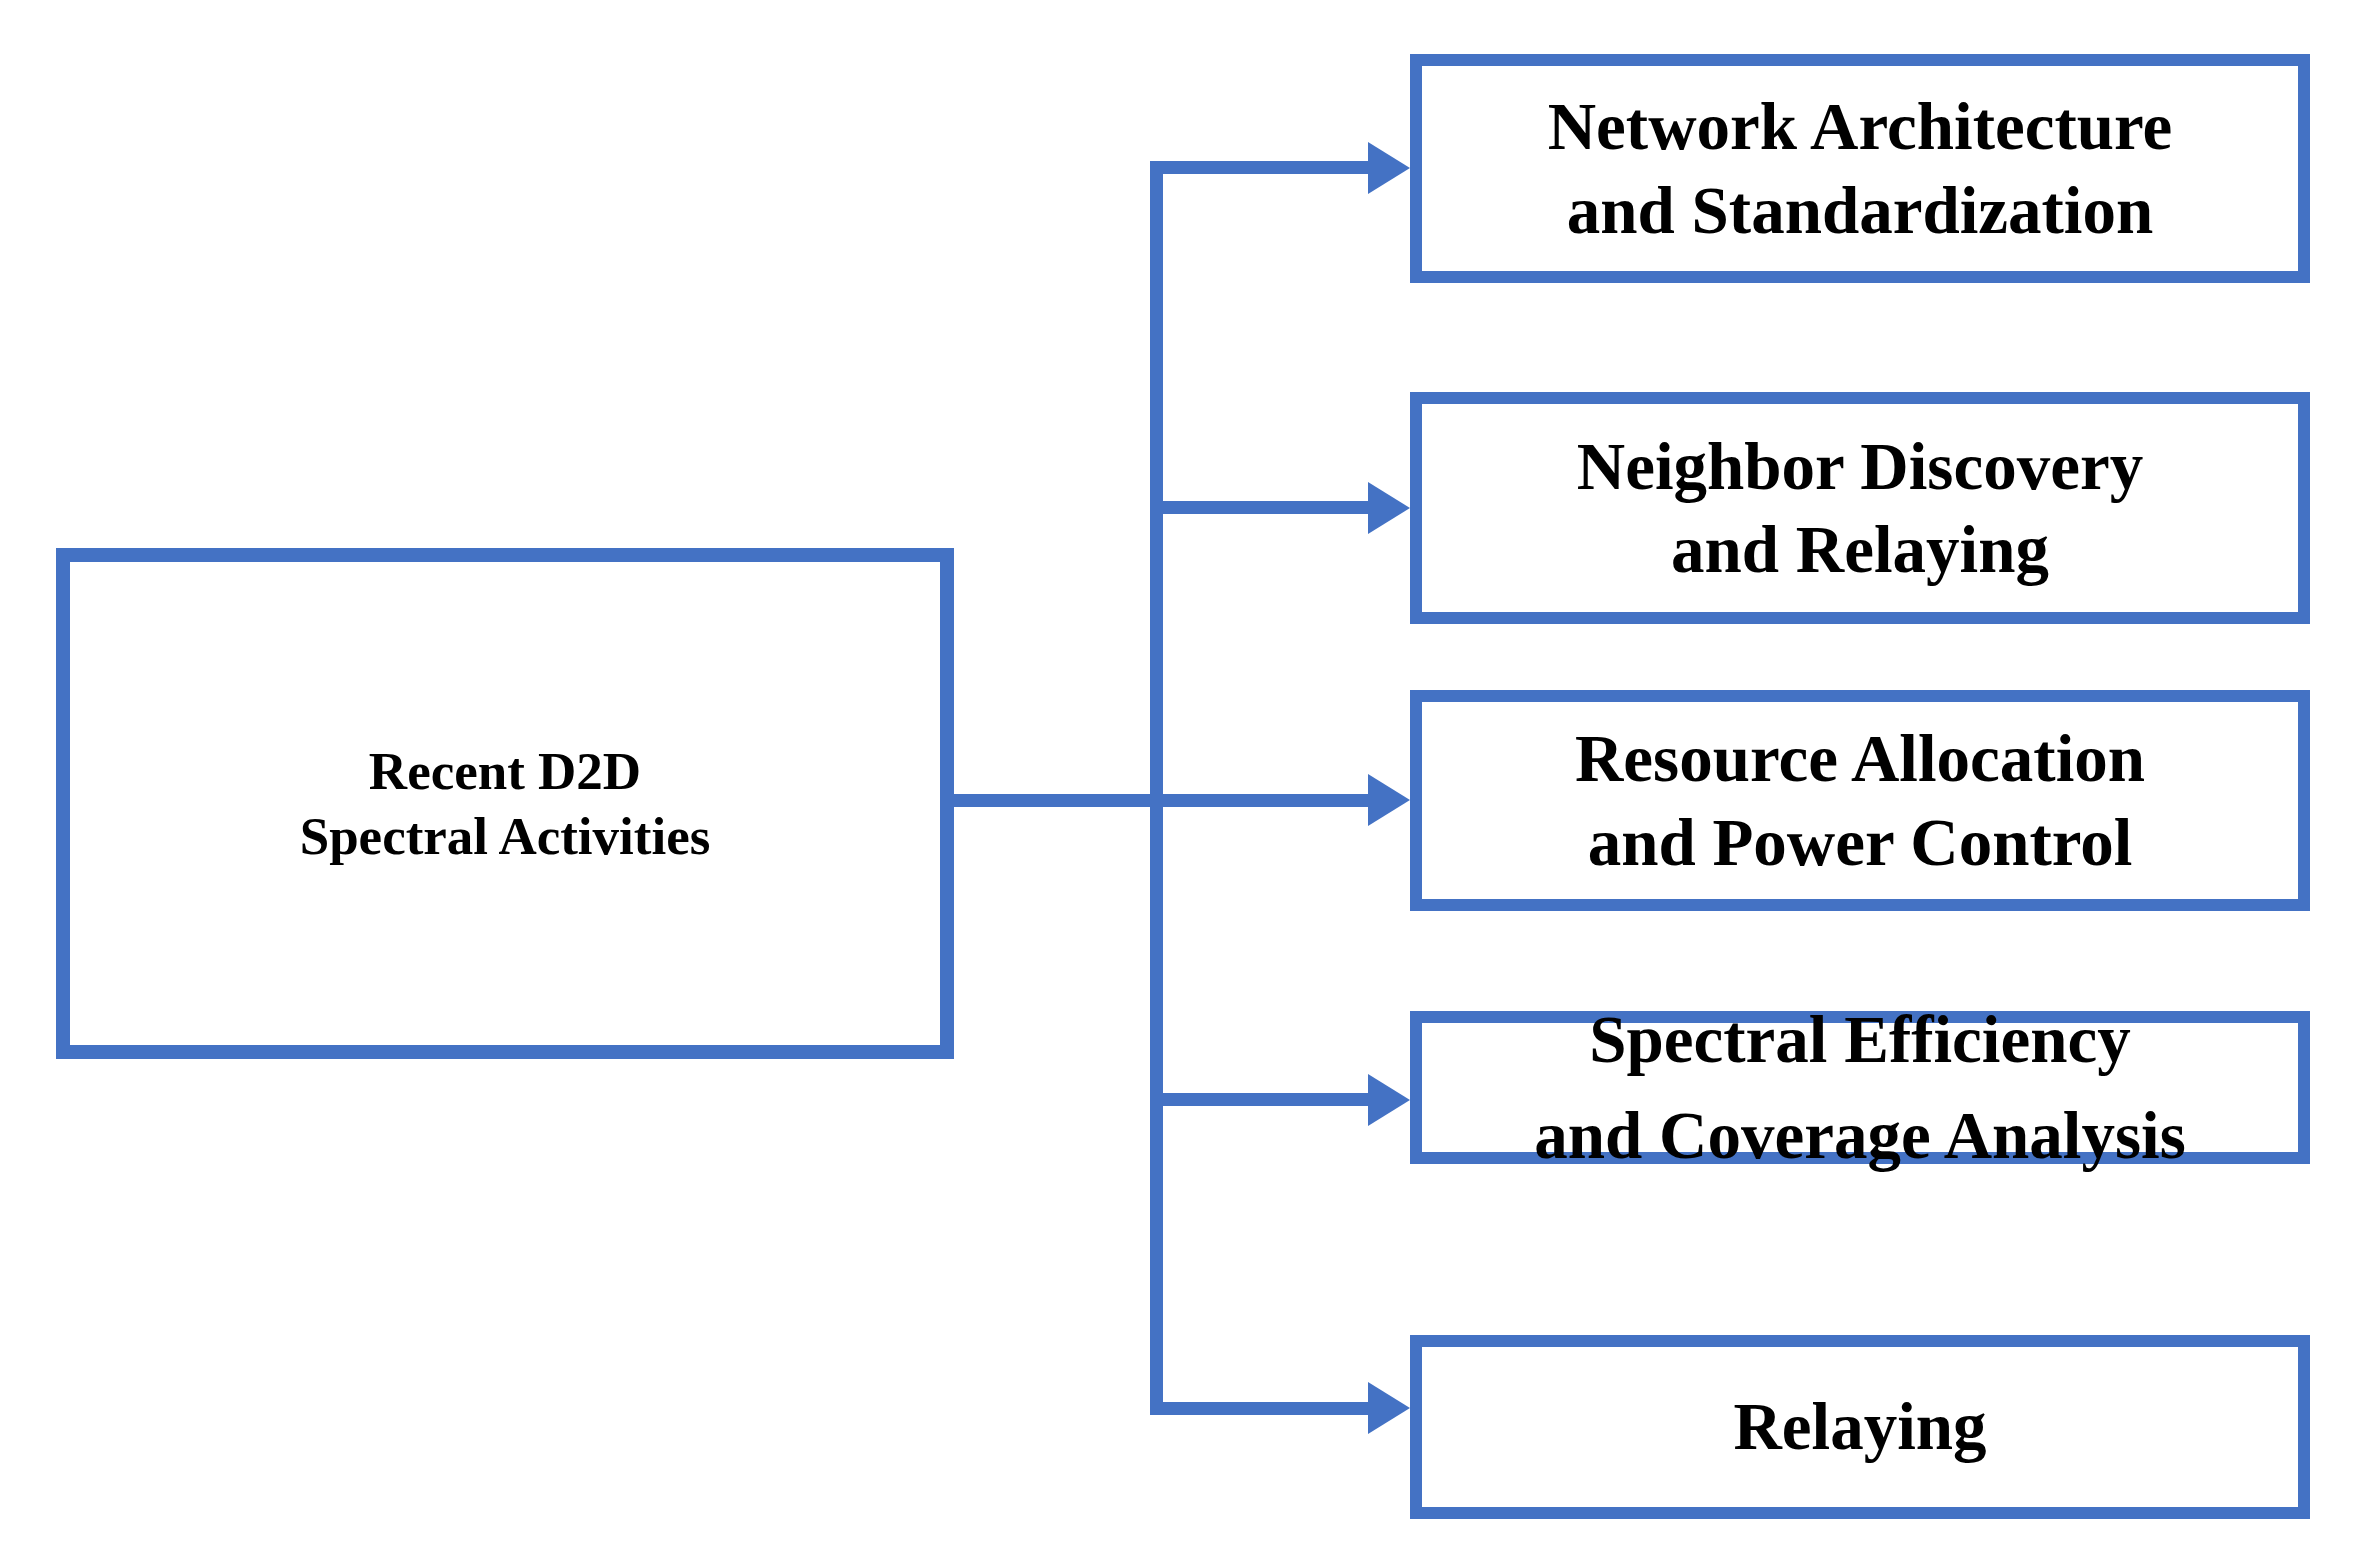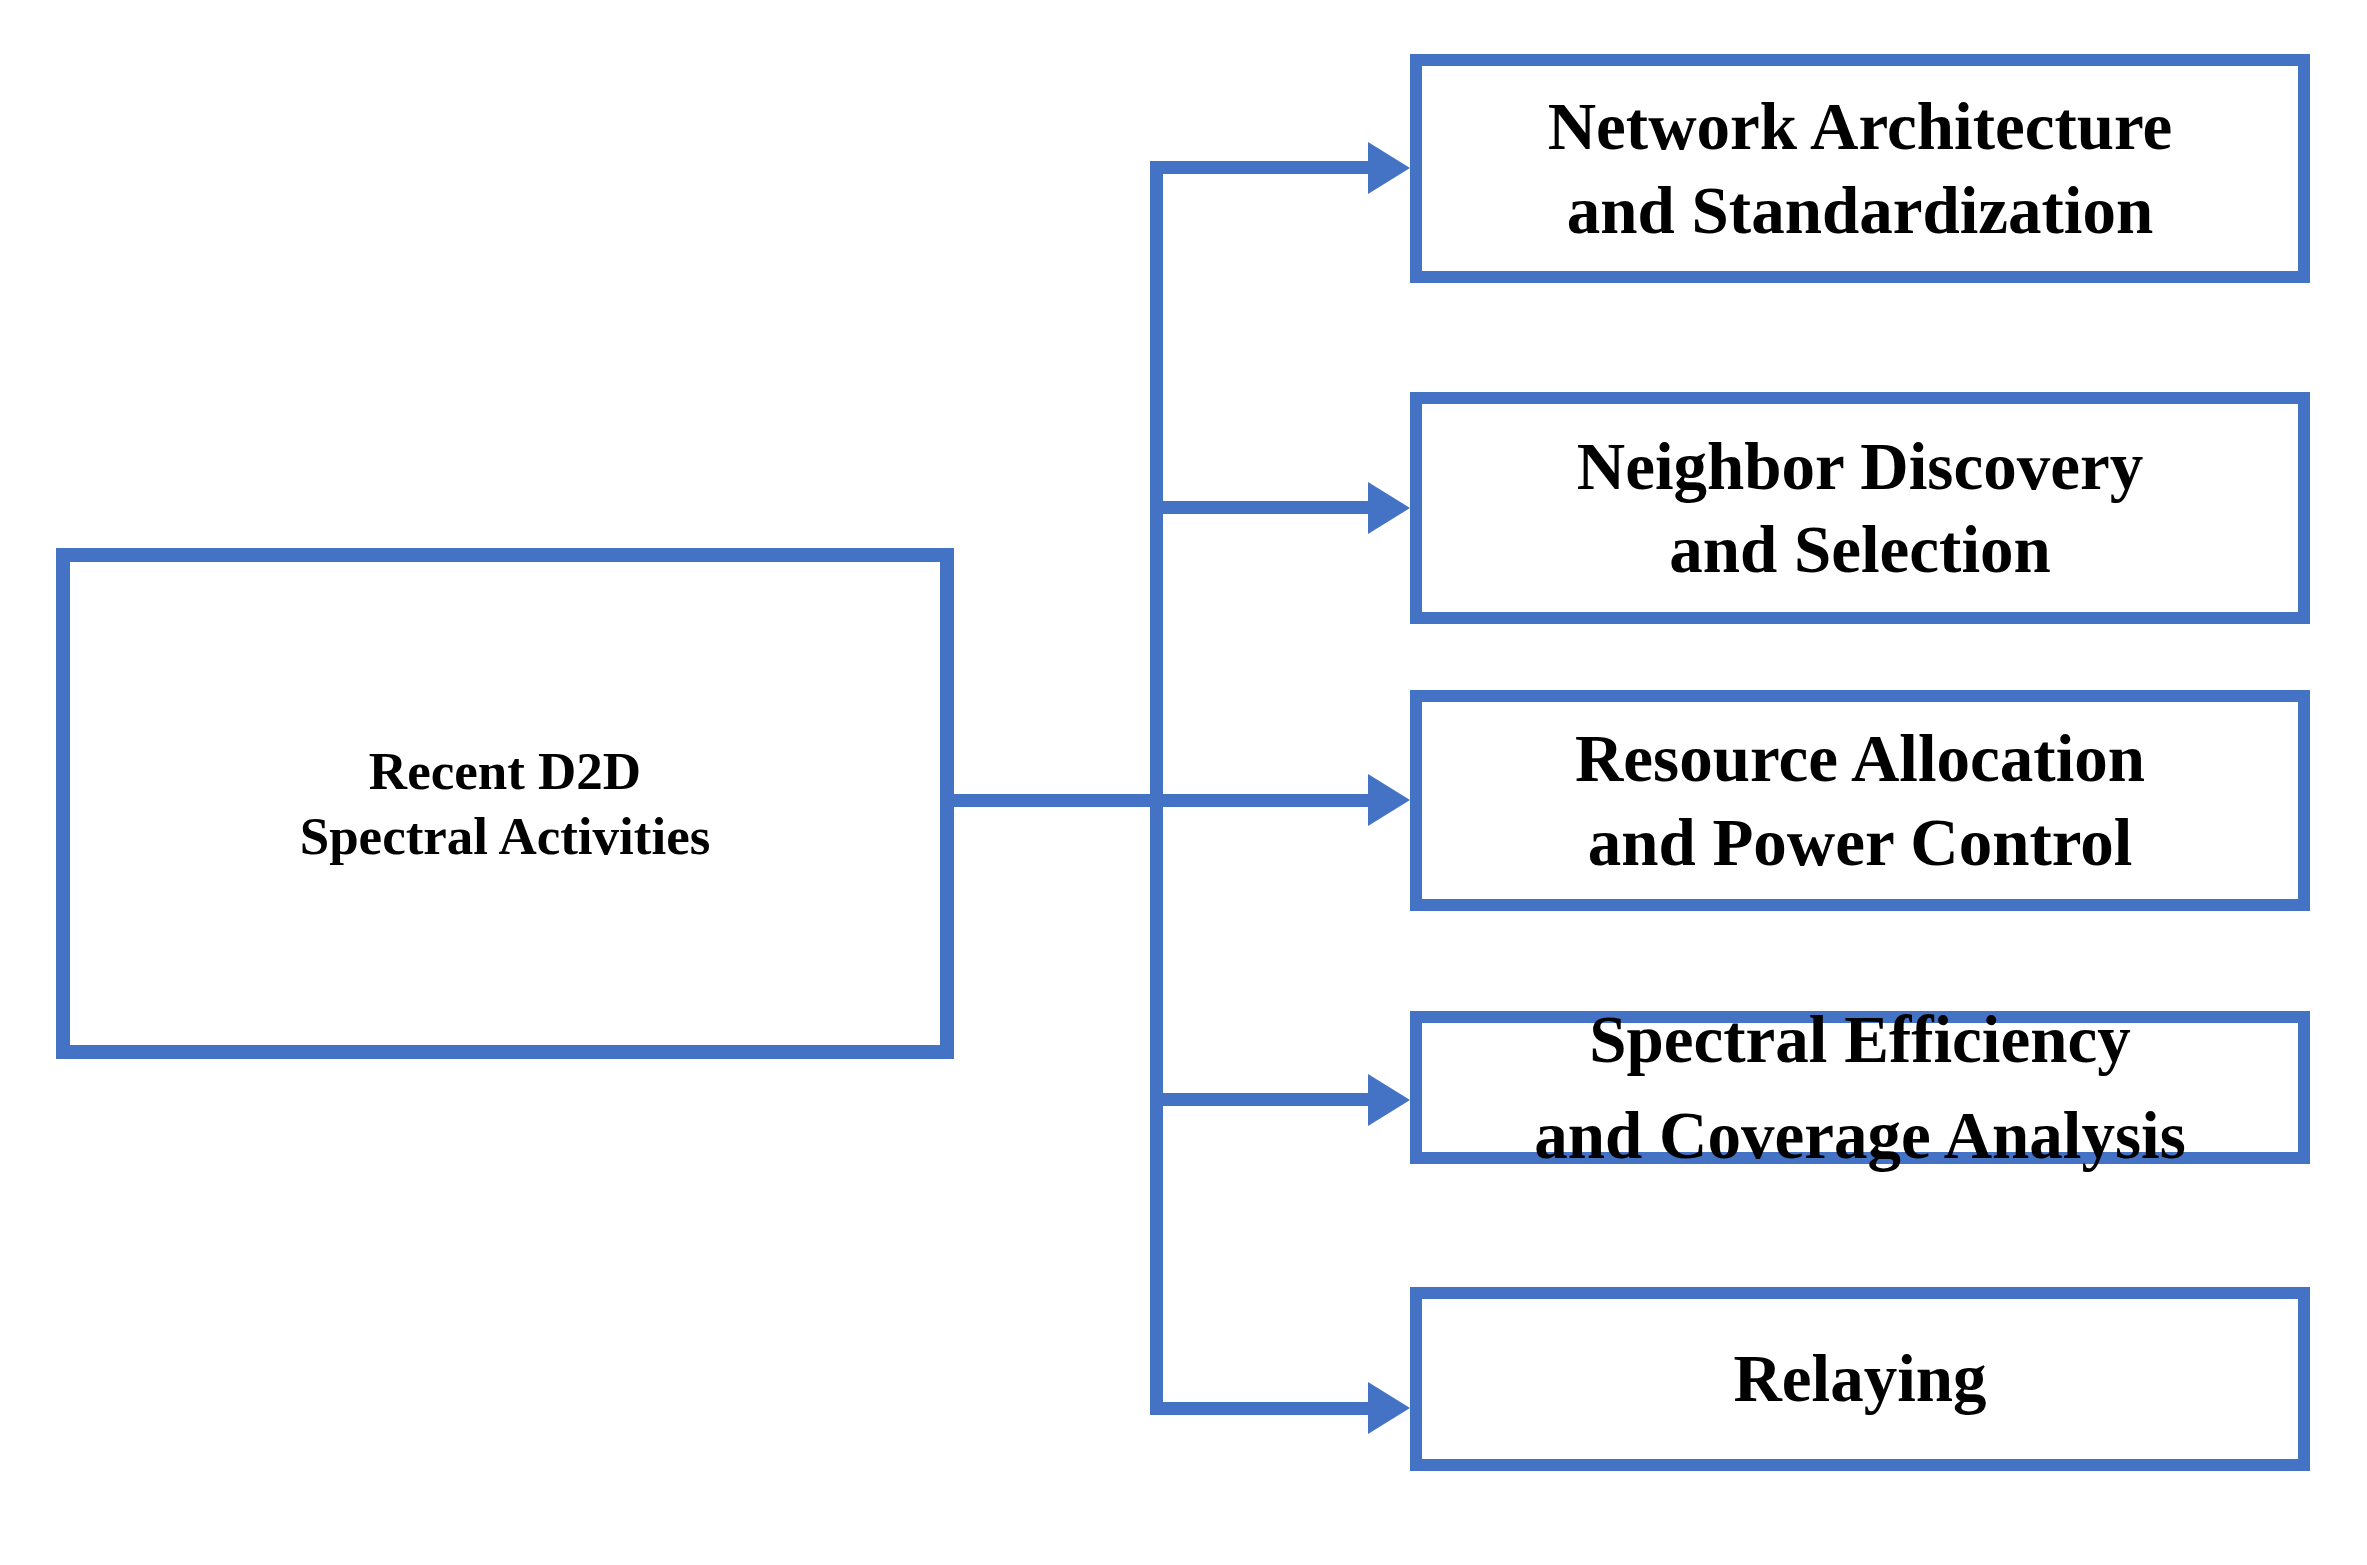--- a/index.html
+++ b/index.html
@@ -43,21 +43,21 @@
     left: 1410px;
     width: 900px;
     border: 12.5px solid var(--accent);
     font-size: 67px;
     line-height: 1.24;
   }
   .branch-node.b1 { top: 54px;   height: 229px; }
   .branch-node.b2 { top: 392px;  height: 232px; }
   .branch-node.b3 { top: 690px;  height: 221px; }
   .branch-node.b4 { top: 1011px; height: 153px; gap: 12px; }
-  .branch-node.b5 { top: 1287px; height: 184px; }
+  .branch-node.b5 { top: 1335px; height: 184px; }
 
   .connector { position: absolute; background: var(--accent); }
   .trunk {
     left: 1150px; top: 161px;
     width: 13.4px; height: 1254px;
   }
   .hline { height: 13.4px; }
   .stem  { left: 946px;  top: 794px;  width: 423px; }
   .br1   { left: 1150px; top: 161px;  width: 219px; }
   .br2   { left: 1150px; top: 501px;  width: 219px; }
@@ -101,21 +101,21 @@
   <div class="arrowhead ah4"></div>
   <div class="arrowhead ah5"></div>
 
   <div class="node branch-node b1">
     <span class="line">Network Architecture</span>
     <span class="line">and Standardization</span>
   </div>
 
   <div class="node branch-node b2">
     <span class="line">Neighbor Discovery</span>
-    <span class="line">and Selection</span>
+    <span class="line">and Relaying</span>
   </div>
 
   <div class="node branch-node b3">
     <span class="line">Resource Allocation</span>
     <span class="line">and Power Control</span>
   </div>
 
   <div class="node branch-node b4">
     <span class="line">Spectral Efficiency</span>
     <span class="line">and Coverage Analysis</span>

